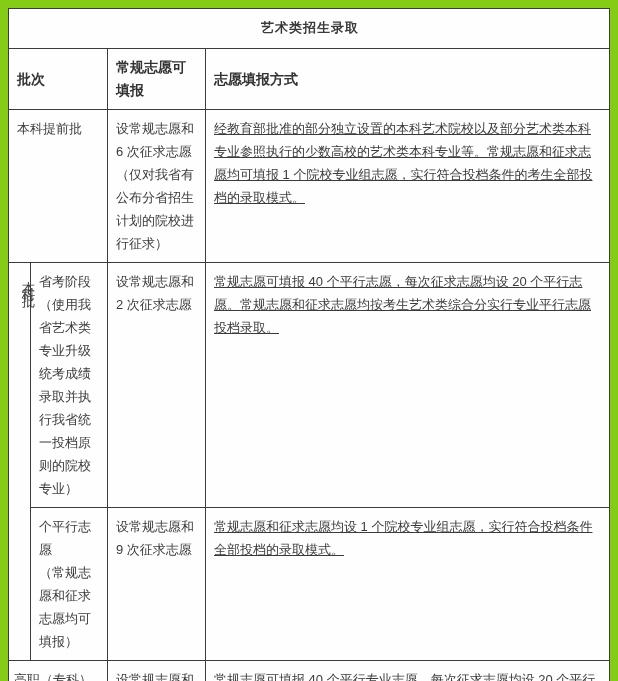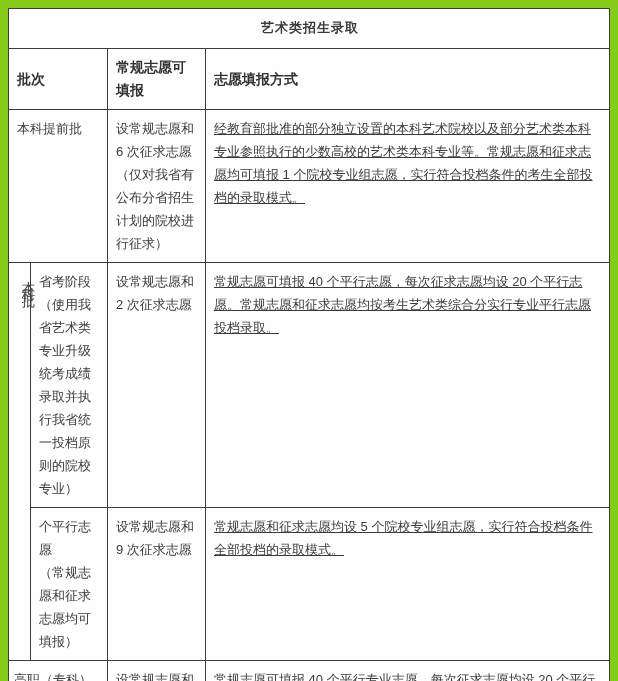--- a/index.html
+++ b/index.html
@@ -122,21 +122,21 @@
       <td class="times-cell">设常规志愿和 2 次征求志愿</td>
       <td class="method-cell">常规志愿可填报 40 个平行志愿，每次征求志愿均设 20 个平行志愿。常规志愿和征求志愿均按考生艺术类综合分实行专业平行志愿投档录取。</td>
     </tr>
 
     <tr class="r3">
       <td class="phase-cell">
         <div>个平行志愿</div>
         <div>（常规志愿和征求志愿均可填报）</div>
       </td>
       <td class="times-cell">设常规志愿和 9 次征求志愿</td>
-      <td class="method-cell">常规志愿和征求志愿均设 5 个院校专业组志愿，实行符合投档条件全部投档的录取模式。</td>
+      <td class="method-cell">常规志愿和征求志愿均设 1 个院校专业组志愿，实行符合投档条件全部投档的录取模式。</td>
     </tr>
 
     <tr class="r4">
       <td colspan="2" class="batch-cell tight">高职（专科）批</td>
       <td class="times-cell">设常规志愿和 2 次征求志愿</td>
       <td class="method-cell">常规志愿可填报 40 个平行专业志愿，每次征求志愿均设 20 个平行专业志愿。常规志愿和征求志愿均按考生艺术类综合分实行专业平行志愿投档录取。</td>
     </tr>
 
   </tbody>
     </table>

